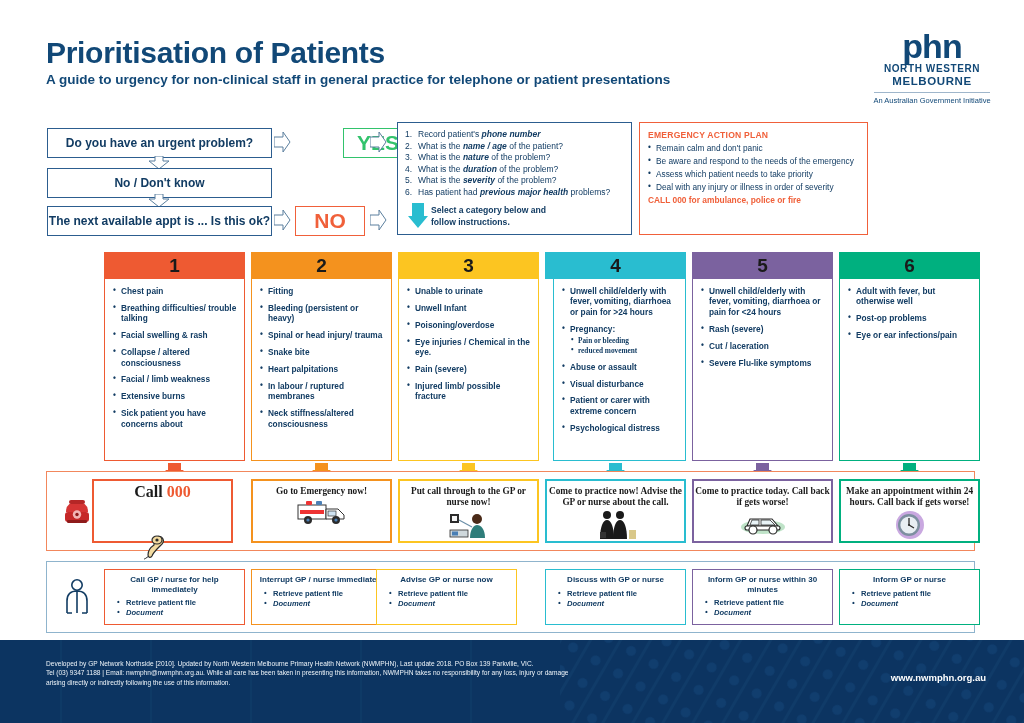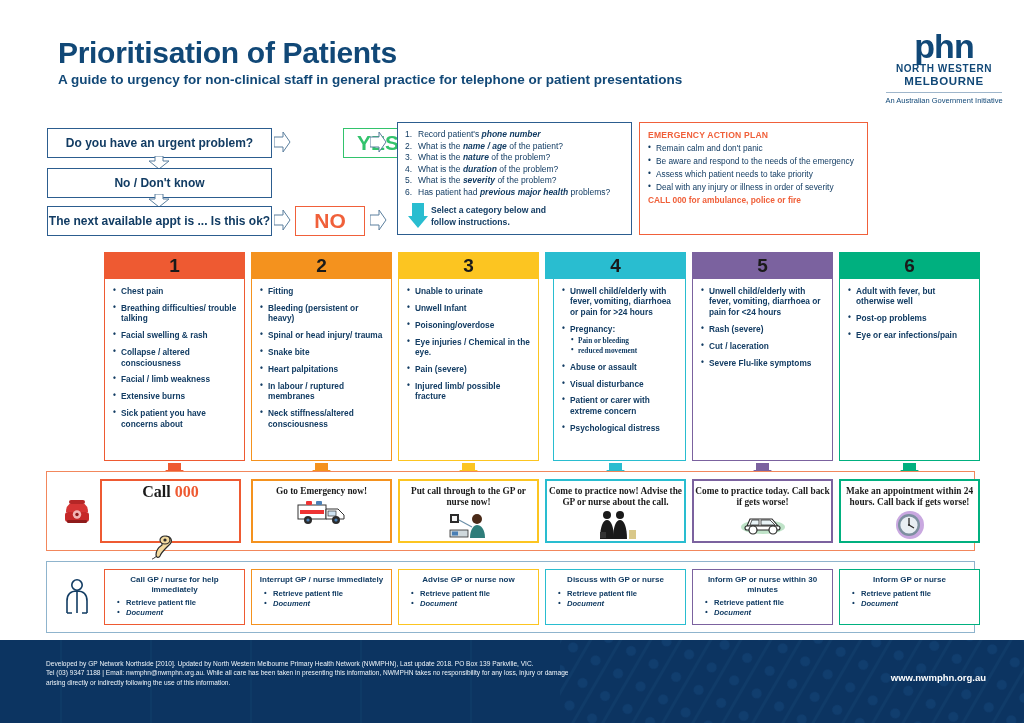--- a/index.html
+++ b/index.html
@@ -4,21 +4,21 @@
 <style>
   html,body{margin:0;padding:0;}
   body{
     width:1024px;height:723px;background:#ffffff;
     font-family:"Liberation Sans",sans-serif;
     color:#123c63;overflow:hidden;position:relative;
   }
   .page{position:relative;width:1024px;height:723px;}
 
   
-  .header{position:absolute;left:12px;top:0;width:916px;height:115px;}
+  .header{position:absolute;left:0;top:0;width:916px;height:115px;}
   .title{position:absolute;left:46px;top:36px;font-size:30px;font-weight:bold;color:#114877;letter-spacing:-0.3px;}
   .subtitle{position:absolute;left:46px;top:72px;font-size:13.5px;font-weight:bold;color:#114877;}
   .logo{position:absolute;left:872px;top:30px;width:120px;text-align:center;}
   .logo-phn{font-size:34px;font-weight:bold;color:#114877;line-height:0.95;letter-spacing:-1px;}
   .logo-l1{font-size:10px;font-weight:bold;color:#114877;letter-spacing:0.6px;line-height:1.15;margin-top:1px;}
   .logo-l2{font-size:11.5px;font-weight:bold;color:#114877;letter-spacing:0.6px;line-height:1.15;}
   .logo-rule{border-top:1px solid #9fb6cb;margin:4px 2px 3px 2px;}
   .logo-gov{font-size:7.5px;color:#114877;}
 
   
@@ -311,21 +311,21 @@
     <svg width="34" height="34" viewBox="0 0 34 34">
       <rect x="5" y="18" width="24" height="10" rx="3" fill="#c62828"></rect>
       <rect x="7" y="26" width="20" height="3" rx="1.2" fill="#8e1b1b"></rect>
       <path d="M6 18 Q6 8 17 8 Q28 8 28 18 Z" fill="#d53434"></path>
       <circle cx="17" cy="20.5" r="4.2" fill="#f2b5b5"></circle>
       <circle cx="17" cy="20.5" r="1.7" fill="#8e1b1b"></circle>
       <rect x="9" y="6" width="16" height="4" rx="2" fill="#b52626"></rect>
     </svg>
   </div>
   <div id="actions">
-      <div class="act" style="left: 100px; border: 2px solid rgb(238, 90, 50); gap: 35px;">
+      <div class="act" style="left: 92px; border: 2px solid rgb(238, 90, 50); gap: 35px;">
         <div class="act-text" style="font-size: 16px;">Call <span style="color:#EE5A32">000</span></div>
         <div class="act-icon"><svg width="38" height="26" viewBox="0 0 38 26">
             <path d="M10 6 C10 2 17 1 19 5 C21 9 17 11 15 13 C12 16 9 19 8 22 C7 24 4 24 4 21 C4 17 7 13 10 11 Z" fill="#f3dba0" stroke="#2b2b2b" stroke-width="1.2"></path>
             <ellipse cx="13" cy="6" rx="5" ry="4" fill="#f3dba0" stroke="#2b2b2b" stroke-width="1.2"></ellipse>
             <circle cx="13" cy="6" r="1.6" fill="#2b2b2b"></circle>
             <path d="M5 22 C2 24 1 25 0 25" fill="none" stroke="#2b2b2b" stroke-width="1"></path>
           </svg></div>
       </div>
       <div class="act" style="left: 251px; border: 2px solid rgb(244, 146, 30);">
         <div class="act-text">Go to Emergency now!</div>
@@ -405,21 +405,21 @@
           <li class="italic">Document</li>
         </ul>
       </div>
       <div class="inst" style="left: 251px; border: 1.8px solid rgb(244, 146, 30);">
         <div class="inst-title">Interrupt GP / nurse immediately</div>
         <ul>
           <li>Retrieve patient file</li>
           <li class="italic">Document</li>
         </ul>
       </div>
-      <div class="inst" style="left: 398px; border: 1.8px solid rgb(252, 197, 33);">
+      <div class="inst" style="left: 376px; border: 1.8px solid rgb(252, 197, 33);">
         <div class="inst-title">Advise GP or nurse  now</div>
         <ul>
           <li>Retrieve patient file</li>
           <li class="italic">Document</li>
         </ul>
       </div>
       <div class="inst" style="left: 545px; border: 1.8px solid rgb(41, 189, 208);">
         <div class="inst-title">Discuss with GP or nurse</div>
         <ul>
           <li>Retrieve patient file</li>

